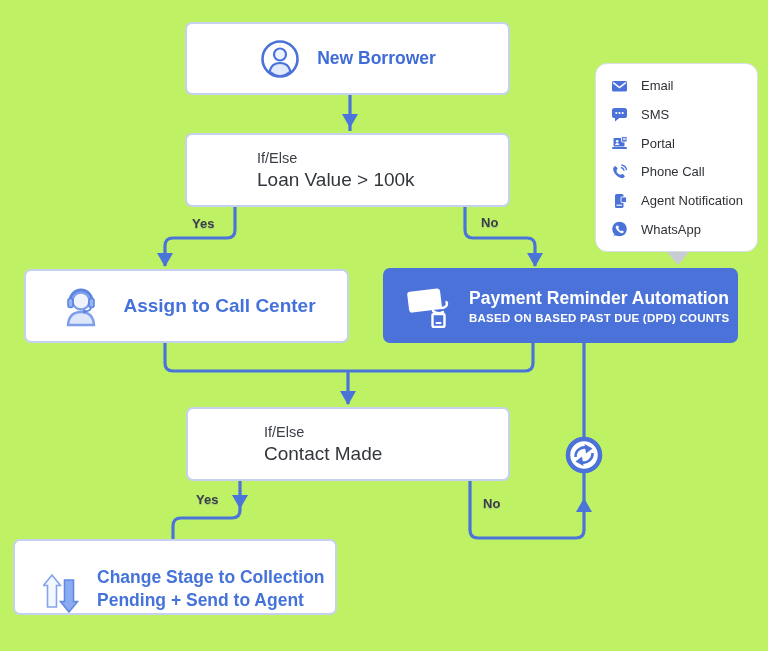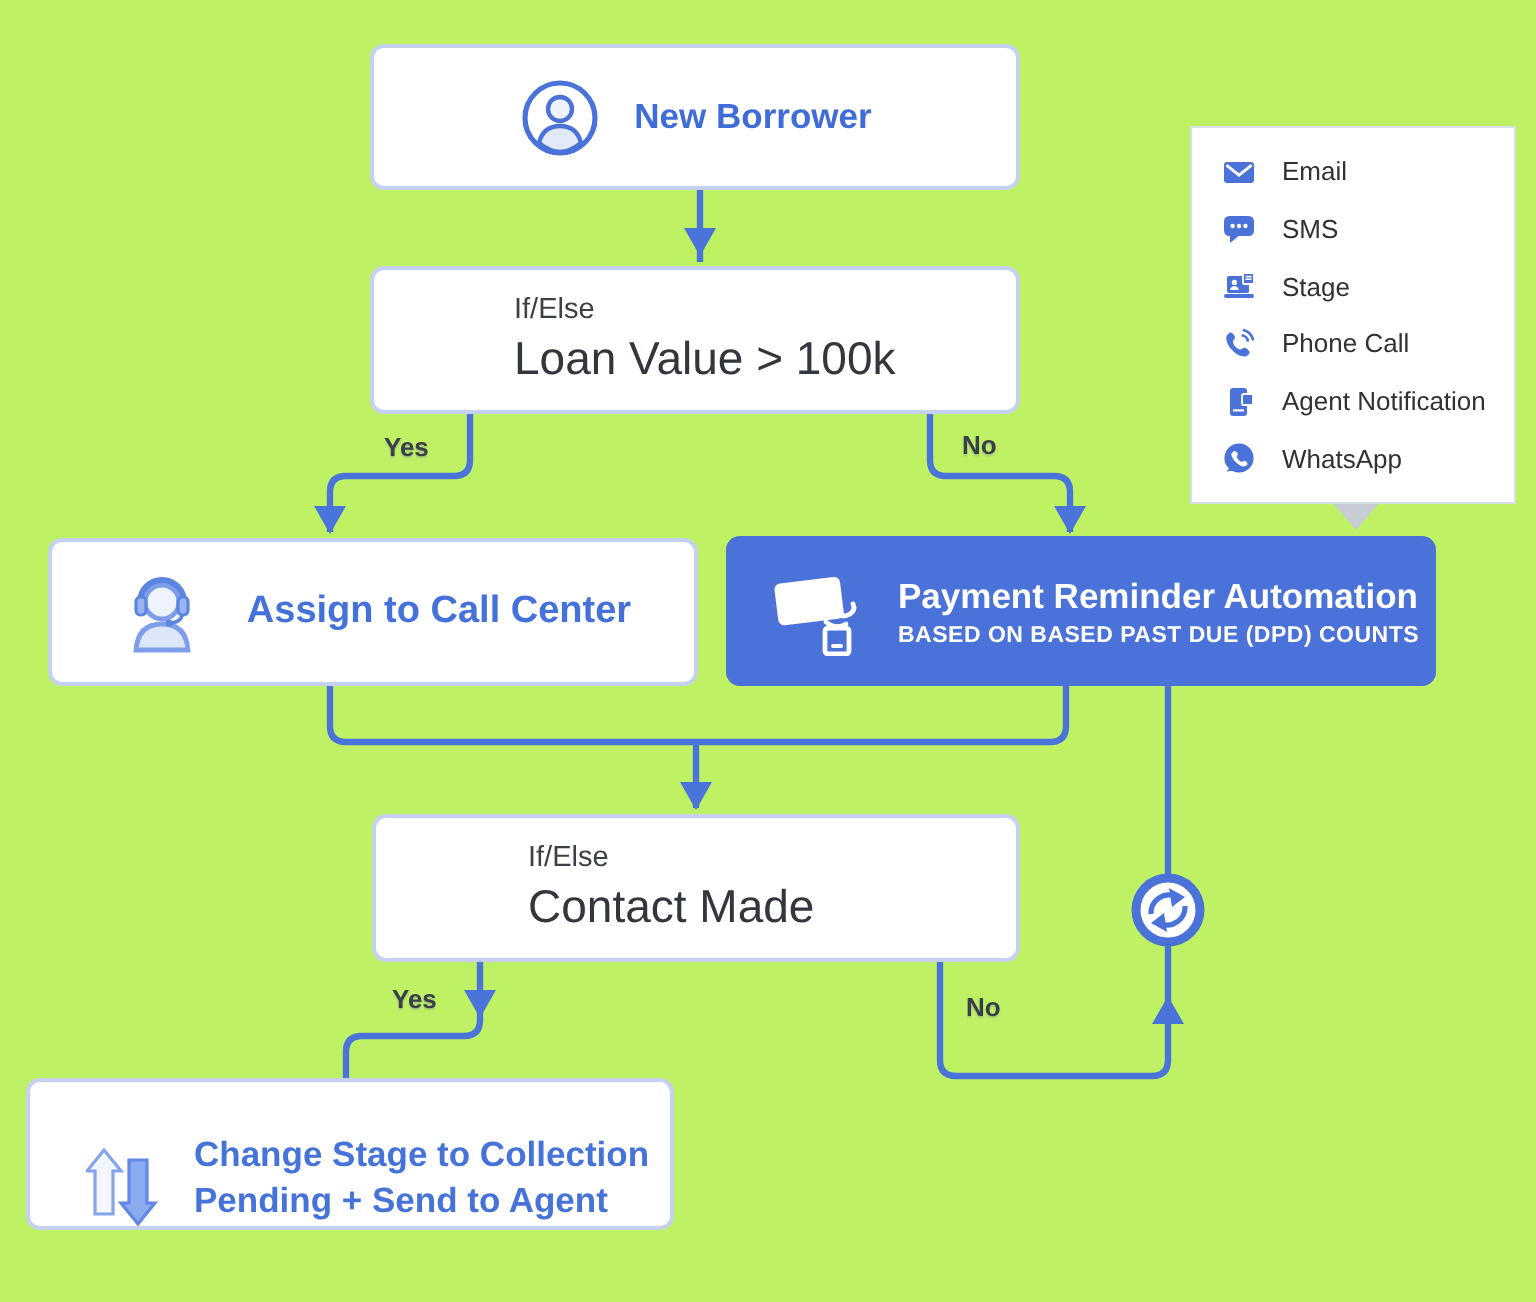--- a/index.html
+++ b/index.html
@@ -10,36 +10,36 @@
   .node{position:absolute;background:#fff;border:2px solid #c6d1ef;border-radius:7px;
         box-sizing:border-box;display:flex;align-items:center;}
 
   .node-new-borrower{left:185px;top:22px;width:325px;height:73px;justify-content:center;gap:16px;}
   .node-new-borrower .lbl{color:#3f6cd7;font-size:17.5px;font-weight:600;}
 
   .node-ifelse{flex-direction:column;align-items:flex-start;justify-content:center;gap:3px;}
   .node-loan-check{left:185px;top:133px;width:325px;height:74px;padding-left:70px;}
   .node-contact-check{left:186px;top:407px;width:324px;height:74px;padding-left:76px;}
   .node-ifelse .kicker{color:#3c4047;font-size:14.5px;}
-  .node-ifelse .cond{color:#33363c;font-size:23px;}
+  .node-ifelse .cond{color:#33363c;font-size:19px;}
 
   .node-assign{left:8px;top:269px;width:325px;height:74px;justify-content:center;gap:18px;margin-left:16px;}
   .node-assign .lbl{color:#4472da;font-size:19px;font-weight:600;}
 
-  .node-payment{left:363px;top:268px;width:355px;height:75px;background:#4a72d8;border:none;
+  .node-payment{left:383px;top:268px;width:355px;height:75px;background:#4a72d8;border:none;
                 border-radius:7px;padding-left:22px;gap:18px;}
   .node-payment .txt{display:flex;flex-direction:column;gap:3px;}
   .node-payment .title{color:#fff;font-size:17.5px;font-weight:700;}
   .node-payment .subtitle{color:#fff;font-size:11.5px;font-weight:600;letter-spacing:.25px;}
 
   .node-change{left:13px;top:539px;width:324px;height:76px;padding-left:28px;gap:18px;align-items:flex-end;}
   .node-change .lbl{color:#4573da;font-size:17.5px;font-weight:600;width:238px;line-height:1.35;}
 
   .panel{position:absolute;left:595px;top:63px;width:163px;height:189px;background:#fff;
-         border:1.5px solid #d9dde6;border-radius:0;box-sizing:border-box;
+         border:1.5px solid #d9dde6;border-radius:12px;box-sizing:border-box;
          padding:13px 8px 13px 15px;display:flex;flex-direction:column;justify-content:space-between;}
   .channel{display:flex;align-items:center;gap:13px;height:17px;}
   .channel .lbl{color:#2e3136;font-size:13px;font-weight:500;white-space:nowrap;}
   .channel svg{flex:0 0 auto;}
 
   .edge-label{position:absolute;color:#3a3f46;font-size:13px;font-weight:700;
               text-shadow:0 1px 1px rgba(135,145,160,.45);}
   .edge-label.yes1{left:192px;top:216px;}
   .edge-label.no1{left:481px;top:215px;}
   .edge-label.yes2{left:196px;top:492px;}
@@ -147,21 +147,21 @@
     </div>
     <div class="channel">
       <svg width="17" height="16" viewBox="0 0 17 16">
         <rect x="2.5" y="3" width="11" height="8.5" rx="1" fill="#4a72d8"></rect>
         <rect x="1" y="12" width="15" height="2" rx="1" fill="#4a72d8"></rect>
         <circle cx="6.2" cy="6.2" r="1.3" fill="#fff"></circle>
         <path d="M4,10 q0.5,-2 2.2,-2 q1.7,0 2.2,2 Z" fill="#fff"></path>
         <rect x="10.5" y="1.5" width="5.5" height="5.5" rx="0.8" fill="#4a72d8" stroke="#fff" stroke-width="0.9"></rect>
         <path d="M11.8,3.3 h3 M11.8,4.6 h3" stroke="#fff" stroke-width="0.8"></path>
       </svg>
-      <span class="lbl">Stage</span>
+      <span class="lbl">Portal</span>
     </div>
     <div class="channel">
       <svg width="17" height="16" viewBox="0 0 17 16">
         <path d="M4.2,2.2 C5,2.1 6.6,3.8 6.5,4.7 C6.4,5.6 5.4,6 5.5,7 C5.6,8.6 7.6,10.6 9.1,10.7 C10.1,10.8 10.5,9.8 11.4,9.9 C12.3,10 13.9,11.5 13.8,12.3 C13.7,13.3 12.2,14.4 11.2,14.3 C6.9,13.9 2.4,9.4 2.1,5.1 C2,4.1 3.2,2.3 4.2,2.2 Z" fill="#4a72d8"></path>
         <path d="M9.8,3.6 a3.6,3.6 0 0 1 3.2,3.2" stroke="#4a72d8" stroke-width="1.3" fill="none"></path>
         <path d="M10.4,1 a6.2,6.2 0 0 1 5.2,5.2" stroke="#4a72d8" stroke-width="1.3" fill="none"></path>
       </svg>
       <span class="lbl">Phone Call</span>
     </div>
     <div class="channel">

